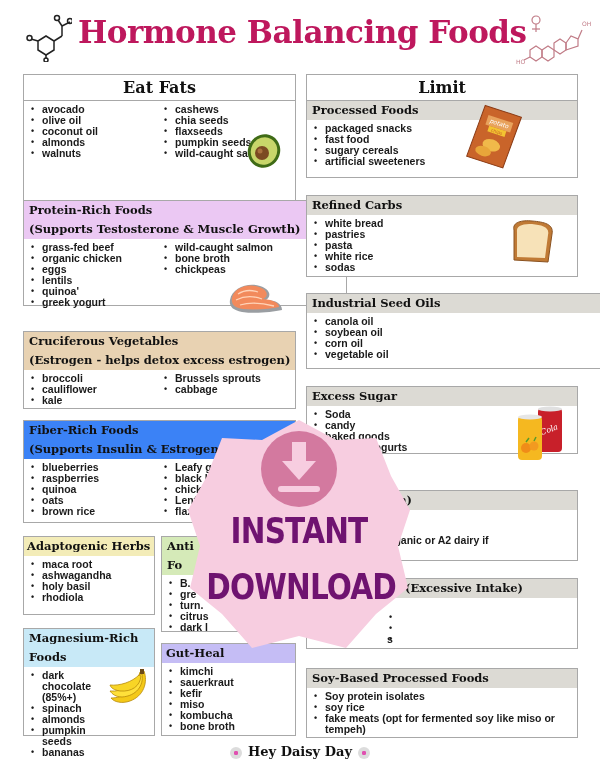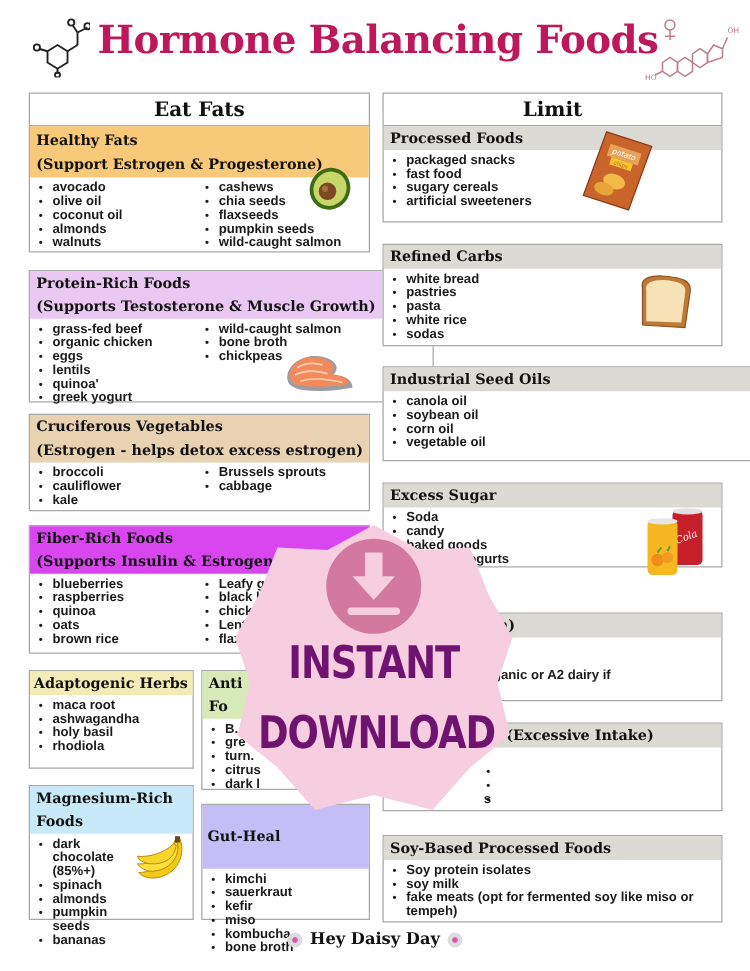--- a/index.html
+++ b/index.html
@@ -50,24 +50,20 @@
     <polygon points="50,31 55,24 62,27 62,34 50,38"></polygon>
     <line x1="62" y1="27" x2="66" y2="18"></line>
     <line x1="14" y1="45" x2="8" y2="48"></line>
   </g>
   <text x="66" y="14" font-size="6" fill="#c07b86" font-family="DejaVu Sans, sans-serif">OH</text>
   <text x="0" y="52" font-size="6" fill="#c07b86" font-family="DejaVu Sans, sans-serif">HO</text>
 </svg>
 
 <div class="card" style="left:23px;top:74px;width:273px;height:128px;">
   <div class="colhead">Eat Fats</div>
-  <div style="background:#f9c97a;">
-    <div class="sechead" style="padding-top:3px;">Healthy Fats</div>
-    <div class="sechead" style="padding-bottom:2px;">(Support Estrogen &amp; Progesterone)</div>
-  </div>
   <div class="cols">
     <ul class="items">
       <li>avocado</li>
       <li>olive oil</li>
       <li>coconut oil</li>
       <li>almonds</li>
       <li>walnuts</li>
     </ul>
     <ul class="items">
       <li>cashews</li>
@@ -78,21 +74,21 @@
     </ul>
   </div>
 </div>
 <svg style="position:absolute;left:245px;top:127px;" width="40" height="42" viewBox="0 0 40 42">
   <ellipse cx="19" cy="24" rx="16" ry="17" fill="#3f6b16" transform="rotate(30 19 24)"></ellipse>
   <ellipse cx="19" cy="24" rx="13" ry="14" fill="#c8d66a" transform="rotate(30 19 24)"></ellipse>
   <circle cx="17" cy="26" r="7" fill="#7b4a22"></circle>
   <circle cx="15" cy="24" r="2.5" fill="#a8703e"></circle>
 </svg>
 
-<div class="card" style="left:23px;top:216px;width:324px;height:106px;">
+<div class="card" style="left:23px;top:200px;width:324px;height:106px;">
   <div style="background:#ebc8f3;">
     <div class="sechead" style="padding-top:1px;">Protein-Rich Foods</div>
     <div class="sechead" style="padding-bottom:1px;">(Supports Testosterone &amp; Muscle Growth)</div>
   </div>
   <div class="cols">
     <ul class="items">
       <li>grass-fed beef</li>
       <li>organic chicken</li>
       <li>eggs</li>
       <li>lentils</li>
@@ -124,21 +120,21 @@
       <li>kale</li>
     </ul>
     <ul class="items">
       <li>Brussels sprouts</li>
       <li>cabbage</li>
     </ul>
   </div>
 </div>
 
 <div class="card" style="left:23px;top:420px;width:273px;height:103px;">
-  <div style="background:#d946ef;">
+  <div style="background:#3b82f6;">
     <div class="sechead" style="padding-top:1px;">Fiber-Rich Foods</div>
     <div class="sechead" style="padding-bottom:1px;">(Supports Insulin &amp; Estrogen Balance)</div>
   </div>
   <div class="cols">
     <ul class="items">
       <li>blueberries</li>
       <li>raspberries</li>
       <li>quinoa</li>
       <li>oats</li>
       <li>brown rice</li>
@@ -194,21 +190,21 @@
 </div>
 <svg style="position:absolute;left:108px;top:668px;" width="44" height="38" viewBox="0 0 44 38">
   <path d="M36,3 C40,14 36,28 22,33 C14,36 6,34 3,30 C14,30 26,24 32,4 Z" fill="#f4c918" stroke="#b88a0a" stroke-width="0.8"></path>
   <path d="M34,6 C36,18 28,28 14,29 C8,29 4,26 2,23 C14,24 26,18 32,6 Z" fill="#ffe03a" stroke="#b88a0a" stroke-width="0.8"></path>
   <path d="M33,8 C32,18 24,24 12,23 C6,22 3,20 2,17 C12,18 24,14 31,7 Z" fill="#f8d526" stroke="#b88a0a" stroke-width="0.8"></path>
   <rect x="32" y="1" width="4" height="5" fill="#6b4a1a"></rect>
 </svg>
 
 <div class="card" style="left:161px;top:643px;width:135px;height:93px;">
   <div style="background:#c5bdf5;">
-    <div class="sechead" style="padding:17px 4px;">Gut-Heal</div>
+    <div class="sechead" style="padding:1px 4px;">Gut-Heal</div>
   </div>
   <ul class="items">
     <li>kimchi</li>
     <li>sauerkraut</li>
     <li>kefir</li>
     <li>miso</li>
     <li>kombucha</li>
     <li>bone broth</li>
   </ul>
 </div>
@@ -296,21 +292,21 @@
     <li style="padding-left:0;height:11px;"></li>
     <li style="padding-left:0;height:11px;"></li>
     <li style="padding-left:0;">s</li>
   </ul>
 </div>
 
 <div class="card" style="left:306px;top:668px;width:272px;height:70px;">
   <div class="sechead" style="background:#dcdad4;padding:1px 5px;">Soy-Based Processed Foods</div>
   <ul class="items" style="padding-right:8px;">
     <li>Soy protein isolates</li>
-    <li>soy milk</li>
+    <li>soy rice</li>
     <li>fake meats (opt for fermented soy like miso or tempeh)</li>
   </ul>
 </div>
 
 <div class="overlay">
   <svg width="226" height="232" viewBox="0 0 226 232" style="position:absolute;left:0;top:0;">
     <polygon points="113,2 150,22 190,20 205,58 224,92 212,128 222,170 190,196 160,230 113,218 66,230 36,196 4,170 14,128 2,92 21,58 36,20 76,22" fill="#f7cde0"></polygon>
   </svg>
   <svg width="78" height="78" viewBox="0 0 78 78" style="position:absolute;left:74px;top:12px;">
     <circle cx="39" cy="39" r="38" fill="#d3799f"></circle>

